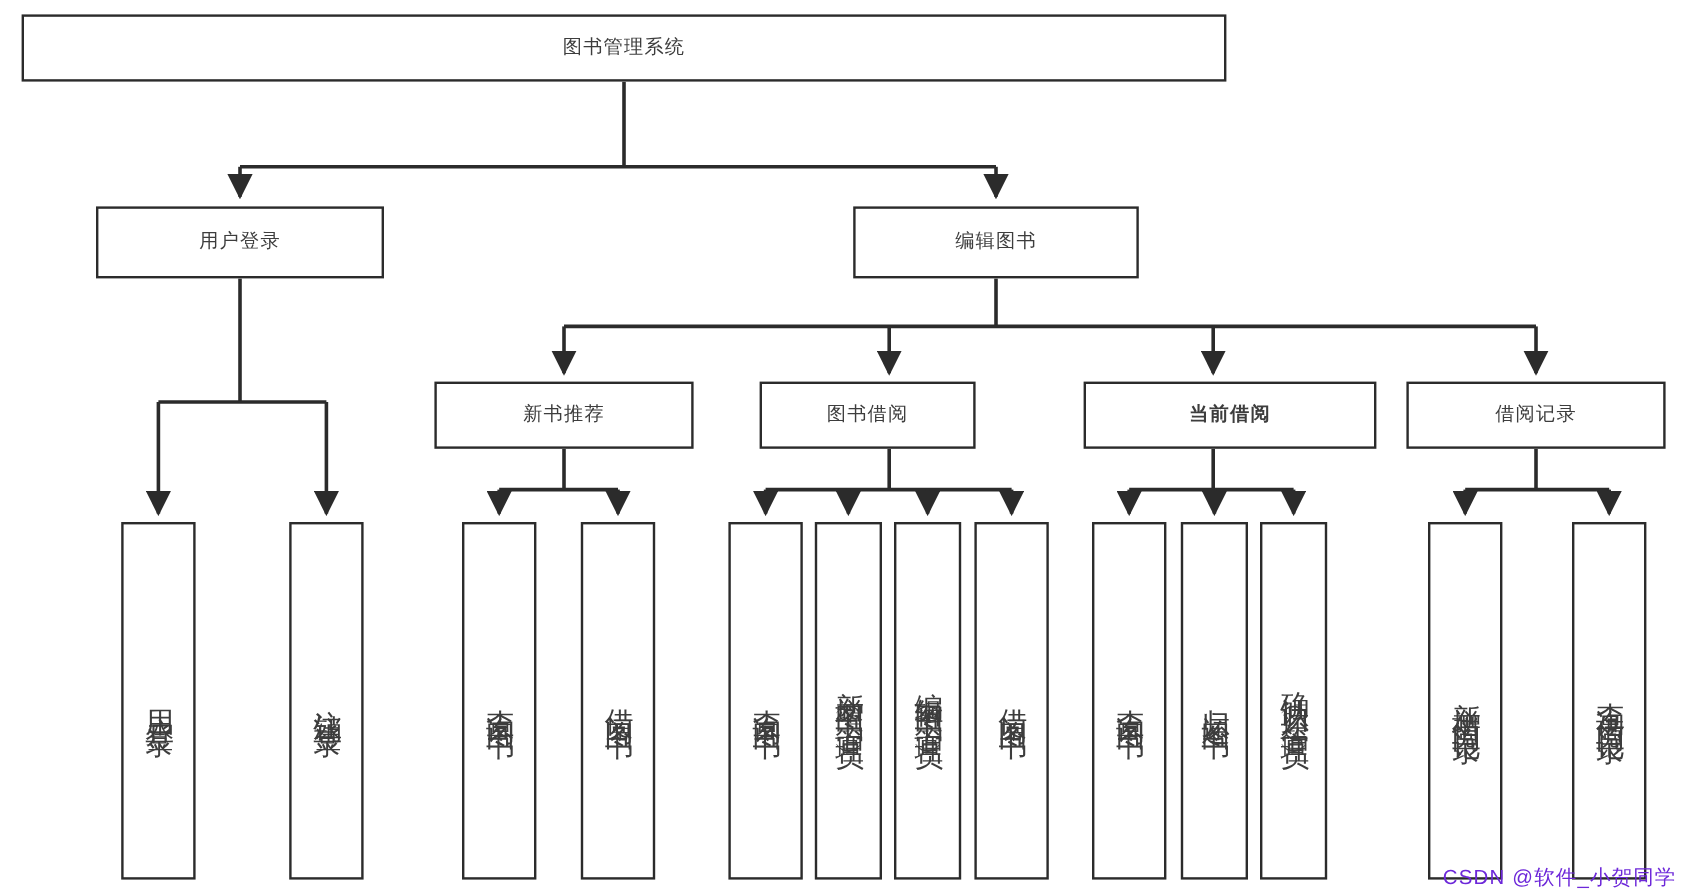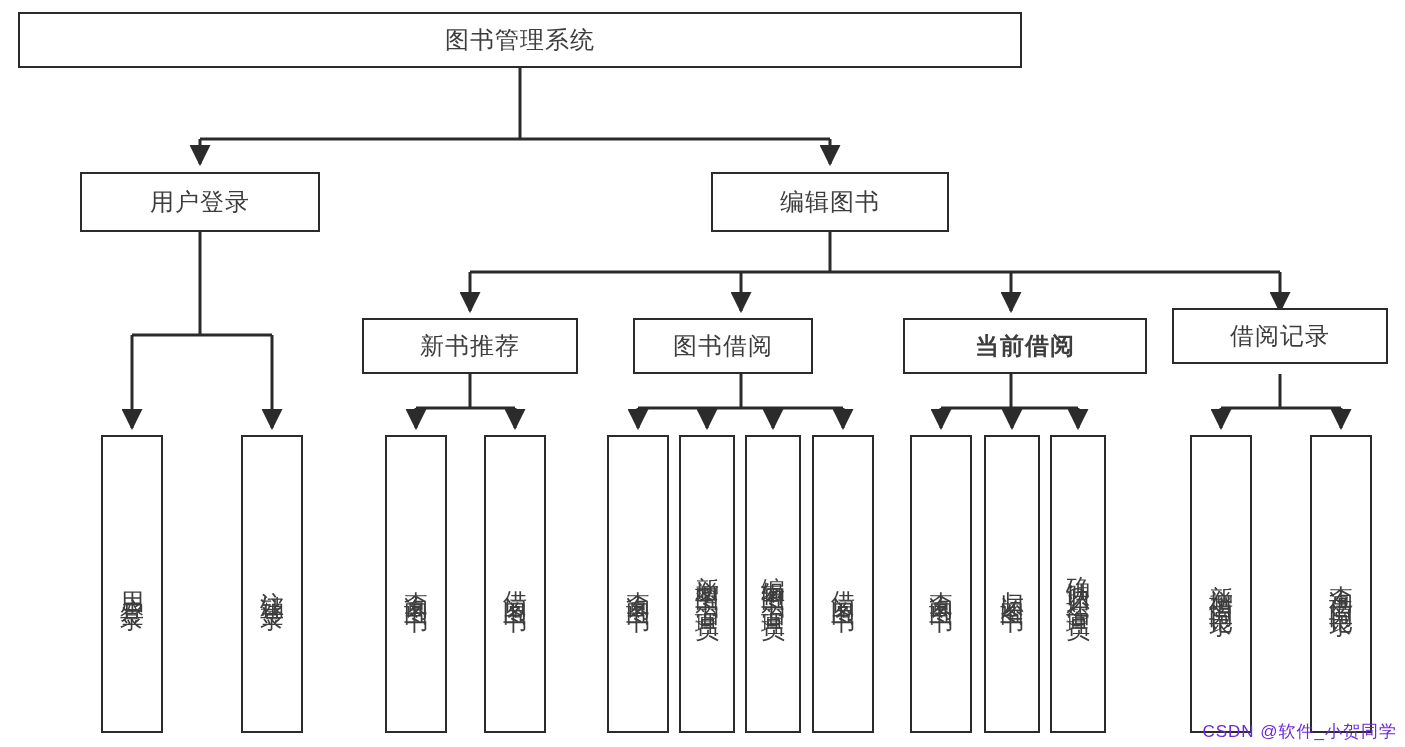--- a/index.html
+++ b/index.html
@@ -16,21 +16,21 @@
     position:absolute;
     box-sizing:border-box;
     background:#ffffff;
     border:2px solid #2b2b2b;
     display:flex;
     align-items:center;
     justify-content:center;
     color:#3d3d3d;
   }
   .node .lbl{
-    font-size:24px;
+    font-size:16px;
     letter-spacing:1px;
     line-height:1.15;
     white-space:nowrap;
     color:#3d3d3d;
   }
   
   .leaf .lbl{
     writing-mode:vertical-rl;
     text-orientation:upright;
     font-size:24px;
@@ -118,21 +118,21 @@
 
   <div class="node" id="n-l3-0" style="left: 362px; top: 318px; width: 216px; height: 56px;">
     <span class="lbl">新书推荐</span>
   </div>
   <div class="node" id="n-l3-1" style="left: 633px; top: 318px; width: 180px; height: 56px;">
     <span class="lbl">图书借阅</span>
   </div>
   <div class="node" id="n-l3-2" style="left: 903px; top: 318px; width: 244px; height: 56px; font-weight: bold;">
     <span class="lbl">当前借阅</span>
   </div>
-  <div class="node" id="n-l3-3" style="left: 1172px; top: 308px; width: 216px; height: 56px;">
+  <div class="node" id="n-l3-3" style="left: 1172px; top: 318px; width: 216px; height: 56px;">
     <span class="lbl">借阅记录</span>
   </div>
 
   <div class="node leaf" id="n-lf-0" style="left: 101px; top: 435px; width: 62px; height: 298px;">
     <span class="lbl">用户登录</span>
   </div>
   <div class="node leaf" id="n-lf-1" style="left: 241px; top: 435px; width: 62px; height: 298px;">
     <span class="lbl">注销登录</span>
   </div>
   <div class="node leaf" id="n-lf-2" style="left: 385px; top: 435px; width: 62px; height: 298px;">

